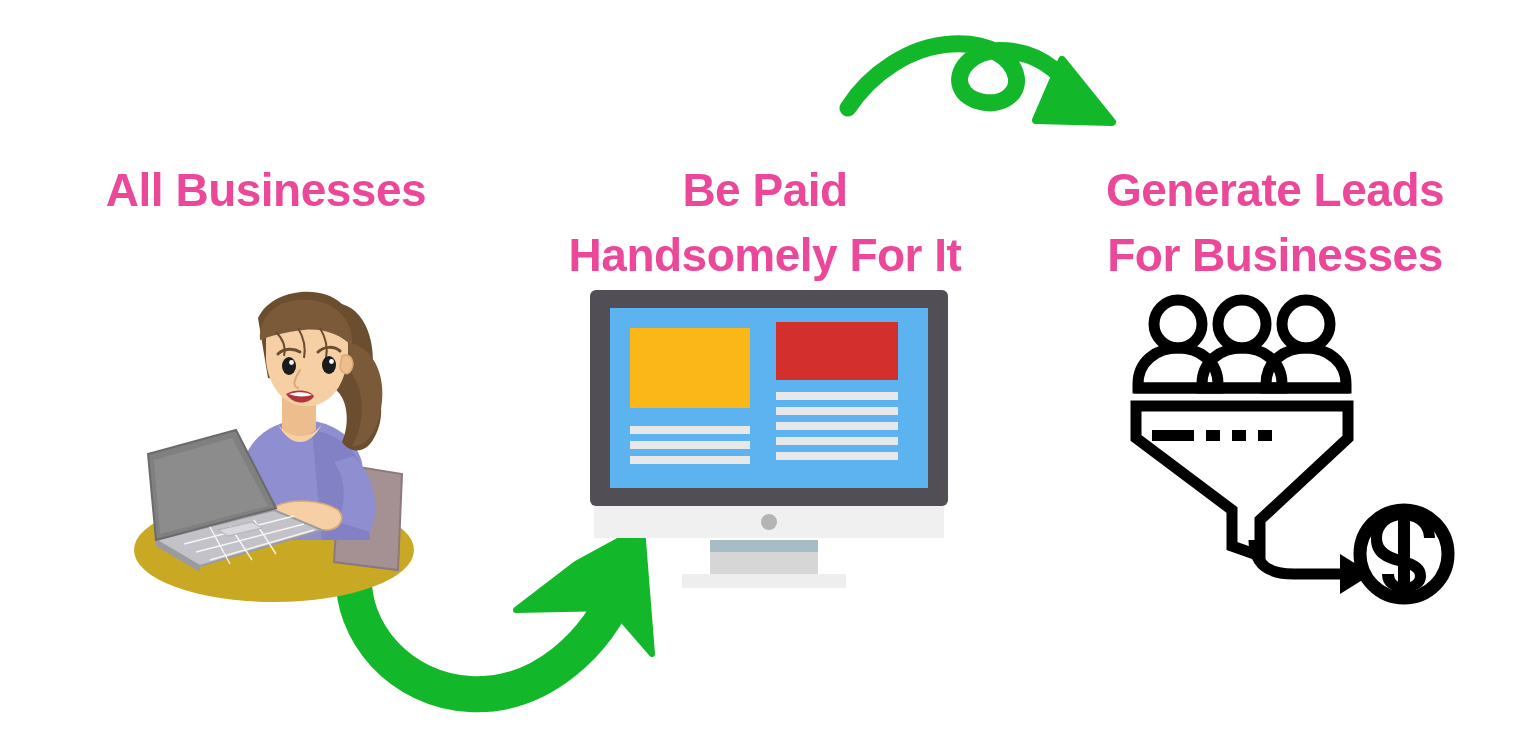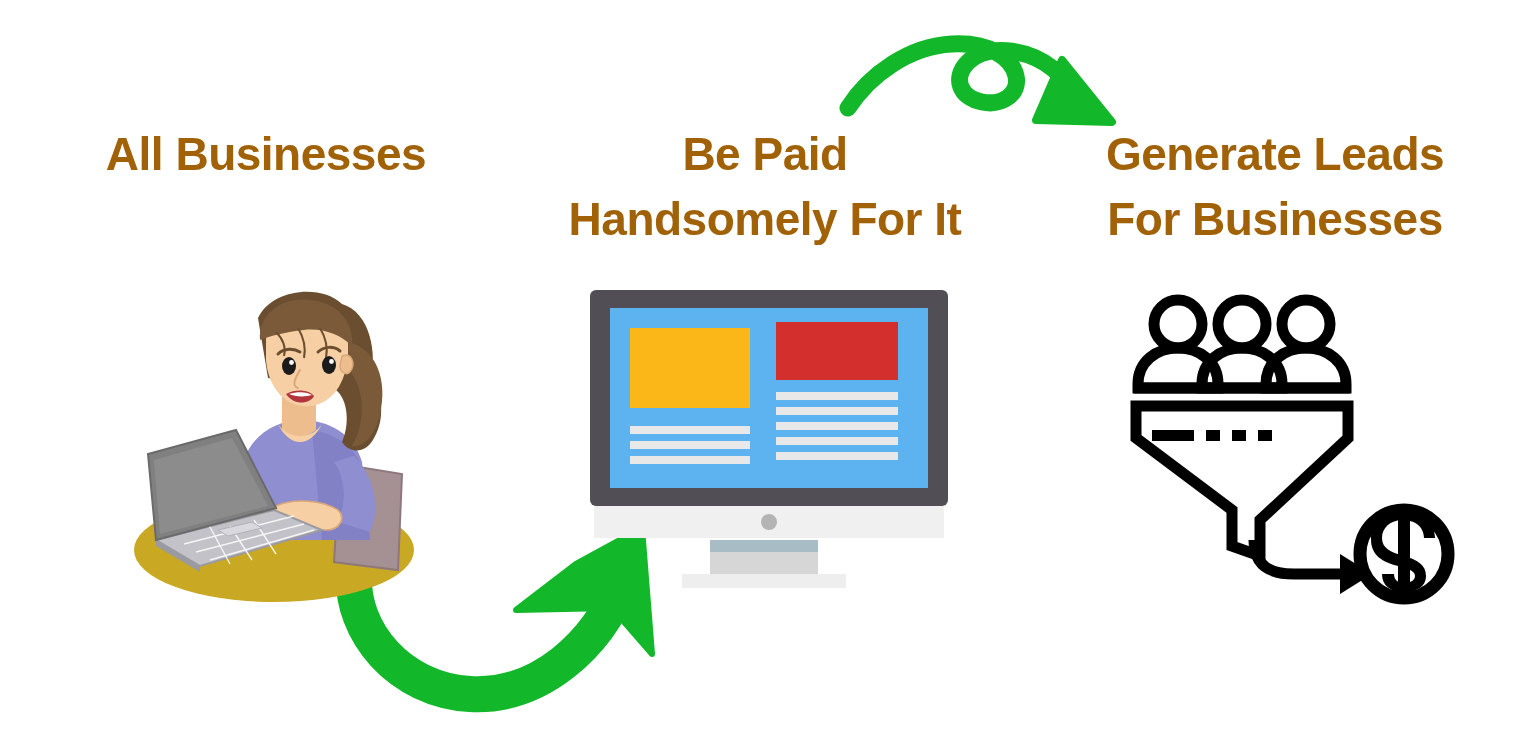--- a/index.html
+++ b/index.html
@@ -16,26 +16,27 @@
     width: 1536px;
     height: 748px;
     background: #ffffff;
     overflow: hidden;
   }
 
   
   .heading-block {
     position: absolute;
     text-align: center;
-    color: #a16207;
+    color: #ec4899;
     font-weight: bold;
     font-size: 46px;
     line-height: 1.42;
     letter-spacing: -0.5px;
     white-space: nowrap;
+    margin-top: 36px;
   }
   .heading-line { display: block; }
 
   #heading-left   { left: 36px;  top: 122px; width: 460px; }
   #heading-center { left: 540px; top: 122px; width: 450px; }
   #heading-right  { left: 1040px;top: 122px; width: 470px; }
 
   
   .layer { position: absolute; }
 

